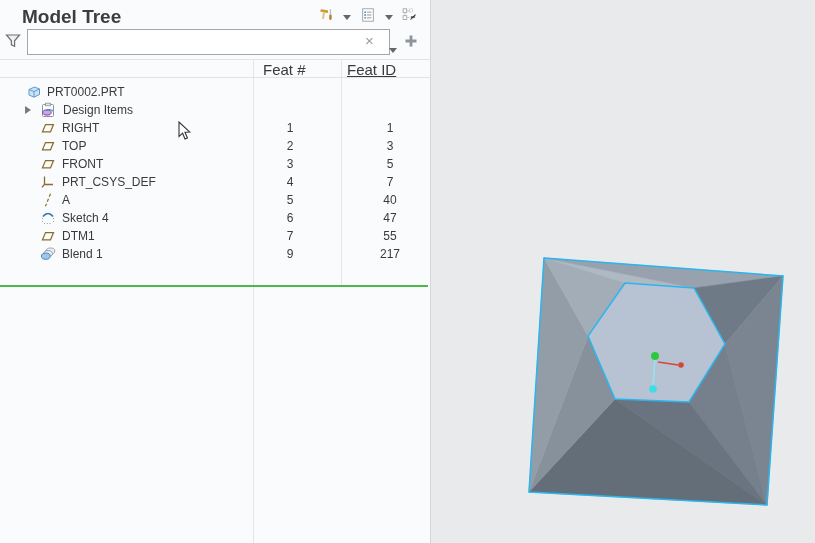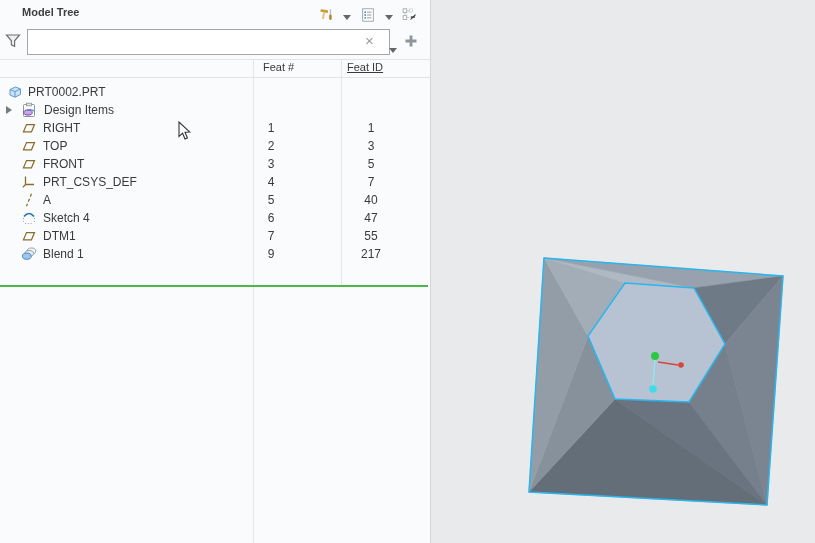--- a/index.html
+++ b/index.html
@@ -10,44 +10,44 @@
     background:#e9eaec;
     overflow:hidden;
     -webkit-font-smoothing:antialiased;
   }
   
   .left-panel{
     position:absolute;left:0;top:0;width:430px;height:543px;
     background:#f9fbfc;border-right:1px solid #d4d6d8;
   }
   .panel-header{position:absolute;left:0;top:0;width:430px;height:28px;}
-  .panel-title{position:absolute;left:22px;top:6px;font-size:11px;font-weight:bold;color:#3d3d3d;}
+  .panel-title{position:absolute;left:22px;top:6px;font-size:19px;font-weight:bold;color:#3d3d3d;}
   .hdr-icons{position:absolute;right:8px;top:2px;display:flex;align-items:center;gap:5px;height:26px;}
   .hicon{display:inline-flex;align-items:center;justify-content:center;width:24px;height:24px;}
   .caret{width:0;height:0;border-left:4px solid transparent;border-right:4px solid transparent;border-top:5px solid #666;display:inline-block;}
   
   .funnel{position:absolute;left:4px;top:32px;}
   .filter-input{
     position:absolute;left:27px;top:29px;width:341px;height:24px;
     border:1px solid #a6a6a6;background:#fff;font-size:12px;color:#333;
     padding:0 14px 0 6px;outline:none;box-sizing:content-box;
   }
   .clear-x{position:absolute;left:365px;top:33px;font-size:15px;color:#9a9a9a;line-height:16px;cursor:default;}
   .filter-caret{position:absolute;left:389px;top:39px;}
   .plus-btn{position:absolute;left:404px;top:34px;}
   
   .tree-top-border{position:absolute;left:0;top:59px;width:430px;height:1px;background:#e2e3e4;}
   .tree-hdr-border{position:absolute;left:0;top:77px;width:430px;height:1px;background:#e2e3e4;}
-  .col-label{position:absolute;top:61px;font-size:11px;color:#3a3a3a;}
+  .col-label{position:absolute;top:61px;font-size:15px;color:#3a3a3a;}
   .col-feat-num{left:263px;}
   .col-feat-id{left:347px;text-decoration:underline;}
   .col-sep-1{position:absolute;left:253px;top:59px;width:1px;height:484px;background:#e4e5e6;}
   .col-sep-2{position:absolute;left:341px;top:59px;width:1px;height:226px;background:#e4e5e6;}
   
-  .tree-rows{position:absolute;left:0;top:83px;width:430px;}
+  .tree-rows{position:absolute;left:0;top:83px;width:430px;padding-left:19px;}
   .tree-row{position:relative;height:18px;font-size:12px;color:#3a3a3a;}
   .tree-row .row-icon{position:absolute;left:21px;top:1px;width:16px;height:16px;}
   .tree-row .row-label{position:absolute;left:43px;top:2px;white-space:nowrap;}
   .tree-row.r0 .row-icon{left:7px;}
   .tree-row.r0 .row-label{left:28px;}
   .tree-row.r1 .row-label{left:44px;}
   .expander{position:absolute;left:6px;top:5px;width:0;height:0;
     border-top:4px solid transparent;border-bottom:4px solid transparent;border-left:6px solid #7a7a7a;}
   .feat-num{position:absolute;left:253px;top:2px;width:36px;text-align:center;}
   .feat-id{position:absolute;left:341px;top:2px;width:60px;text-align:center;}

